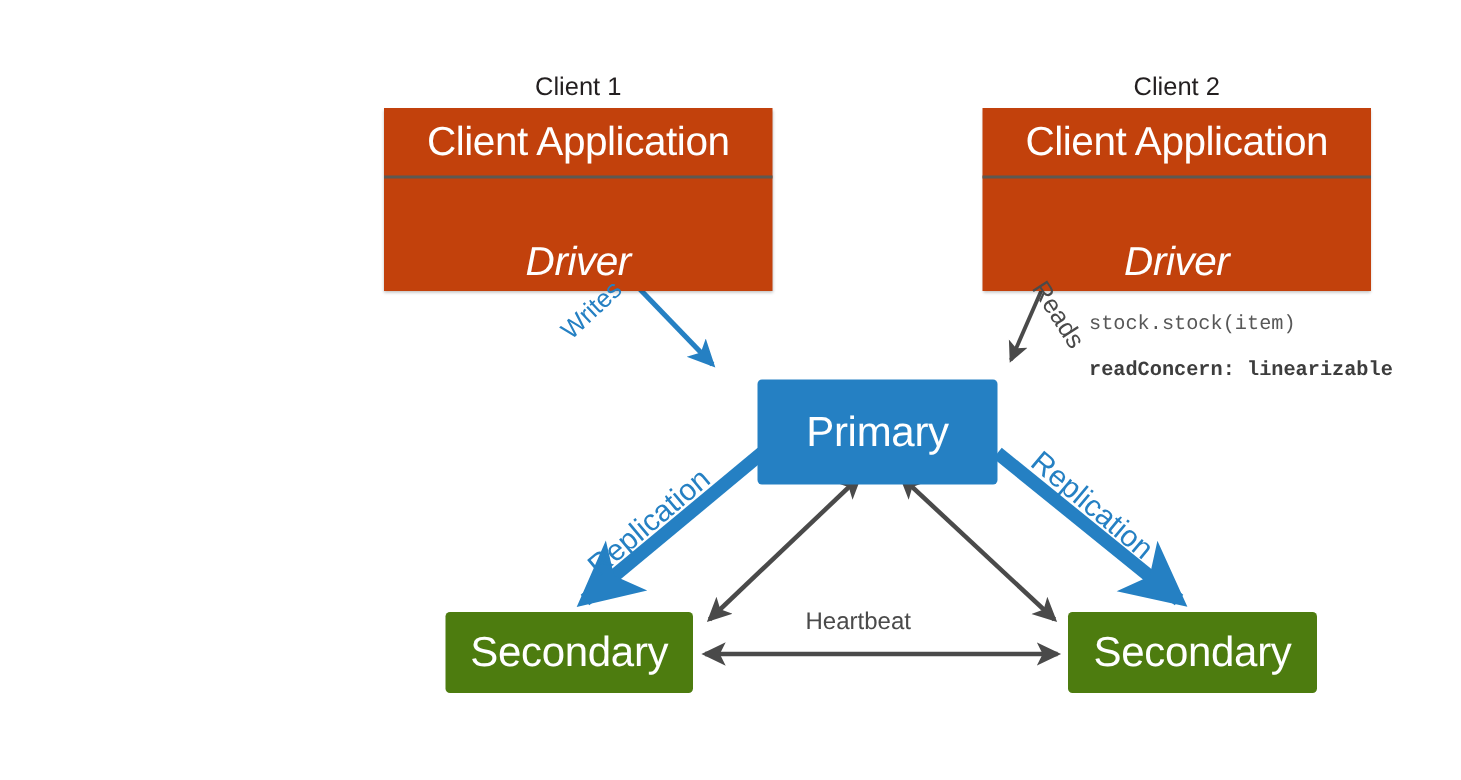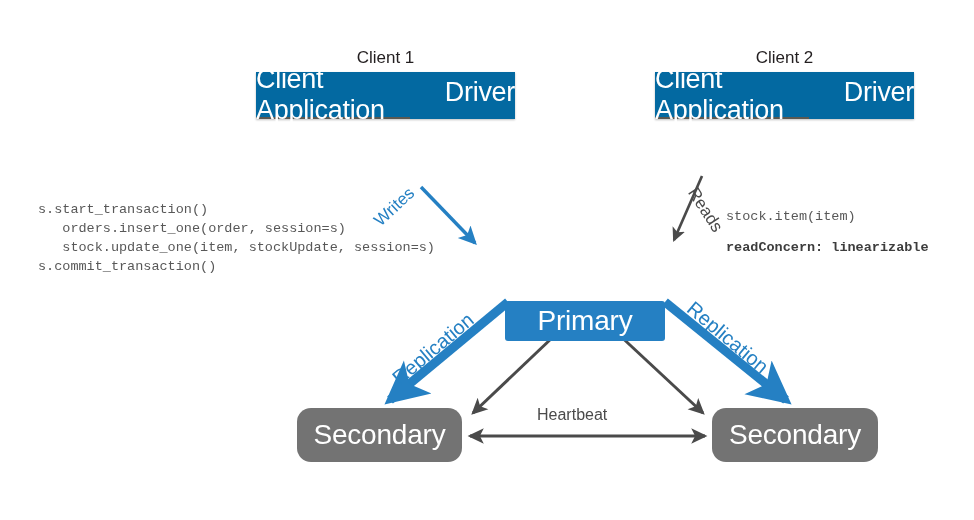--- a/index.html
+++ b/index.html
@@ -29,59 +29,59 @@
   
   .client-title {
     position: absolute;
     font-size: 17px;
     color: #231f20;
     text-align: center;
     white-space: nowrap;
   }
   .client-box {
     position: absolute;
-    background: #0369a1;
+    background: #c2410c;
     display: flex;
-    flex-direction: row;
+    flex-direction: column;
     box-shadow: 0 1px 2px rgba(0,0,0,0.25);
     gap: 35px;
   }
   .client-row {
     display: flex;
     align-items: center;
     justify-content: center;
     color: #ffffff;
     font-size: 27px;
     letter-spacing: -0.3px;
   }
   .client-row.app {
     height: 45px;
     border-bottom: 2px solid #5b5952;
   }
   .client-row.drv {
     height: 40px;
+    font-style: italic;
   }
 
   
   .node {
     position: absolute;
     display: flex;
     align-items: center;
     justify-content: center;
     color: #ffffff;
     font-size: 28px;
     border-radius: 3px;
     letter-spacing: -0.2px;
   }
   .node.primary {
     background: #2580c3;
   }
   .node.secondary {
-    background: #737373;
-    border-radius: 14px;
+    background: #4d7c0f;
   }
 
   
   .code {
     position: absolute;
     font-family: "Liberation Mono", monospace;
     font-size: 13.5px;
     line-height: 19px;
     color: #585858;
     white-space: pre;
@@ -160,29 +160,25 @@
     <div class="client-row app">Client Application</div>
     <div class="client-row drv">Driver</div>
   </div>
 
   <div class="client-title" style="left:655px; top:48px; width:259px;">Client 2</div>
   <div class="client-box" style="left:655px; top:72px; width:259px;">
     <div class="client-row app">Client Application</div>
     <div class="client-row drv">Driver</div>
   </div>
 
-  <div class="code" style="left:38px; top:200px;">s.start_transaction()
-   orders.insert_one(order, session=s)
-   stock.update_one(item, stockUpdate, session=s)
-s.commit_transaction()</div>
 
-  <div class="code" style="left:726px; top:207px;">stock.item(item)</div>
+  <div class="code" style="left:726px; top:207px;">stock.stock(item)</div>
   <div class="code bold" style="left:726px; top:238px;">readConcern: linearizable</div>
 
-  <div class="node primary" style="left:505px; top:253px; width:160px; height:40px;margin-top:48px;">Primary</div>
+  <div class="node primary" style="left:505px; top:253px; width:160px; height:70px;">Primary</div>
 
   <div class="node secondary" style="left:297px; top:408px; width:165px; height:54px;">Secondary</div>
 
   <div class="node secondary" style="left:712px; top:408px; width:166px; height:54px;">Secondary</div>
 
   <div class="edge-label blue" style="left:419px; top:198px; transform: rotate(-43deg) translate(-100%,-100%);">Writes</div>
 
   <div class="edge-label dark" style="left:700px; top:184px; transform: rotate(57deg);">Reads</div>
 
   <div class="edge-label blue" style="left:388px; top:372px; font-size:20px; transform: rotate(-40deg);">Replication</div>

